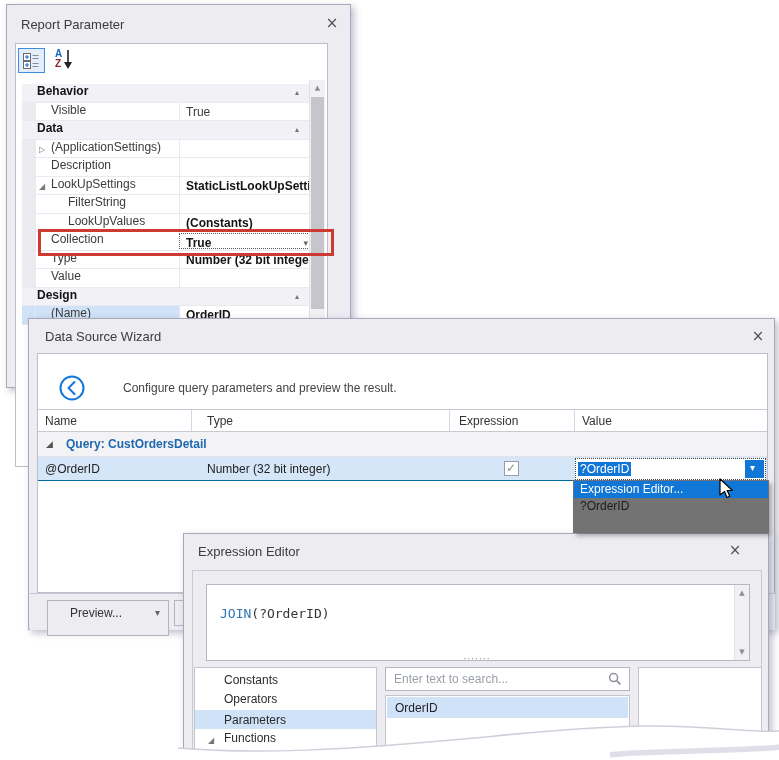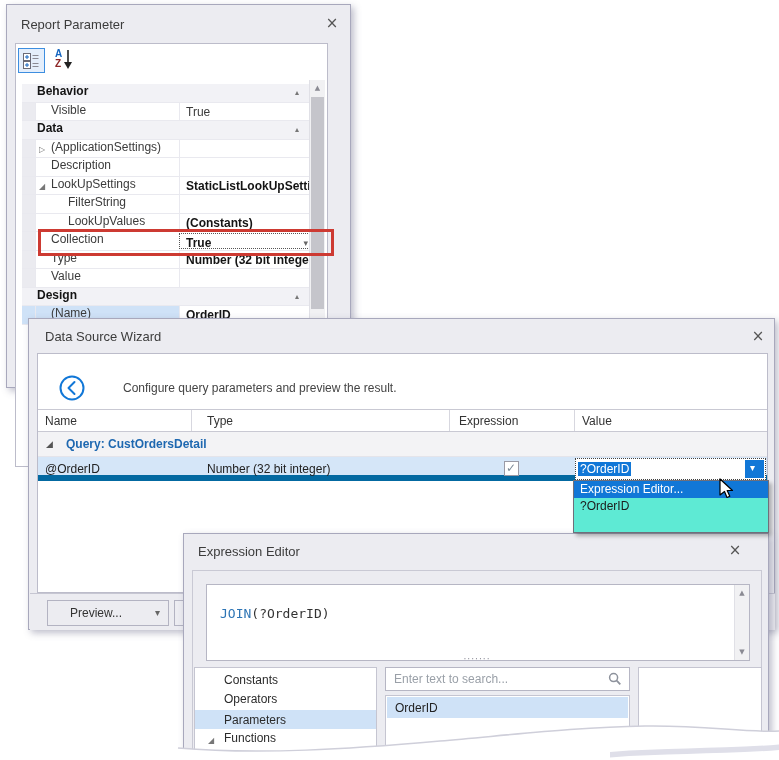--- a/index.html
+++ b/index.html
@@ -186,40 +186,40 @@
       <span class="hdr-lbl" style="left:544px;">Value</span>
     </div>
 
     <div style="position:absolute;left:9px;top:113px;width:729px;height:25px;background:#f3f3f5;
                 border-bottom:1px solid #e4e4ea;box-sizing:border-box;">
       <span class="glyphfont" style="position:absolute;left:8px;top:7px;font-size:9px;color:#555;">◢</span>
       <span style="position:absolute;left:28px;top:5px;font-size:12px;font-weight:bold;color:#1e68b0;">Query: CustOrdersDetail</span>
     </div>
 
     <div style="position:absolute;left:9px;top:138px;width:729px;height:24px;background:#d5e6f8;
-                border-bottom:6px solid #0369a1;box-sizing:border-box;">
+                border-bottom:1px solid #0369a1;box-sizing:border-box;">
       <span class="cell-txt" style="left:7px;">@OrderID</span>
       <span class="cell-txt" style="left:169px;">Number (32 bit integer)</span>
       <span style="position:absolute;left:466px;top:4px;width:15px;height:15px;background:#fff;
                    border:1px solid #9a9aa6;box-sizing:border-box;">
         <span class="glyphfont" style="position:absolute;left:1px;top:-1px;font-size:12px;color:#7d8b99;">✓</span>
       </span>
 
       <span style="position:absolute;left:537px;top:1px;width:191px;height:22px;background:#fff;
                    border:1px dotted #444;box-sizing:border-box;">
         <span style="position:absolute;left:2px;top:3px;font-size:12px;background:#1177d7;color:#fff;padding:0 2px;">?OrderID</span>
         <span style="position:absolute;right:1px;top:1px;width:19px;height:18px;background:#1177d7;">
           <span class="glyphfont" style="position:absolute;left:5px;top:2px;font-size:10px;color:#fff;">▾</span>
         </span>
       </span>
     </div>
 
     <div style="position:absolute;left:1px;top:274px;width:745px;height:37px;background:#ececf1;
                 border-top:1px solid #c6c6d2;box-sizing:border-box;">
-      <div style="position:absolute;left:17px;top:6px;width:122px;height:26px;background:#ececf1;
+      <div style="position:absolute;left:17px;top:6px;width:122px;height:36px;background:#ececf1;
                   border:1px solid #b3b3c2;box-sizing:border-box;">
         <span style="position:absolute;left:0;right:24px;top:5px;text-align:center;font-size:12px;color:#333;">Preview...</span>
         <span class="glyphfont" style="position:absolute;right:8px;top:6px;font-size:10px;color:#666;">▾</span>
       </div>
       <div style="position:absolute;left:144px;top:6px;width:90px;height:26px;background:#ececf1;
                   border:1px solid #b3b3c2;box-sizing:border-box;"></div>
     </div>
   </div>
 
   <div class="dlg" style="left:183px;top:533px;width:586px;height:227px;z-index:30;border-bottom:none;">
@@ -268,21 +268,21 @@
                 border:1px solid #c5c5d1;box-sizing:border-box;">
       <div style="position:absolute;left:1px;top:1px;width:241px;height:21px;background:#cfe2f7;">
         <span style="position:absolute;left:8px;top:4px;font-size:12px;color:#222;">OrderID</span>
       </div>
     </div>
 
     <div style="position:absolute;left:454px;top:133px;width:124px;height:80px;background:#fff;
                 border:1px solid #c5c5d1;box-sizing:border-box;"></div>
   </div>
 
-  <div style="position:absolute;left:573px;top:480px;width:196px;height:53px;background:#5eead4;
+  <div style="position:absolute;left:573px;top:480px;width:196px;height:53px;background:#737373;
               border:1px solid #6f6f7a;box-sizing:border-box;z-index:40;
               box-shadow:3px 3px 4px rgba(0,0,0,.28);">
     <div class="popup-item hot">Expression Editor...</div>
     <div class="popup-item">?OrderID</div>
   </div>
 
   <svg width="779" height="70" viewBox="0 690 779 70" style="position:absolute;left:0;top:690px;z-index:50;">
     <path d="M178,760 L178,748 C260,755 350,749 440,741 C520,734 580,727 645,726 C705,725 745,733 779,731 L779,760 Z" fill="#ffffff"></path>
     <path d="M178,748 C260,755 350,749 440,741 C520,734 580,727 645,726 C705,725 745,733 779,731" fill="none" stroke="#cfcfda" stroke-width="1.5"></path>
     <path d="M610,752 C666,747.5 722,749 779,744.5 L779,750 C722,754.5 666,753 610,757.5 Z" fill="#dfdfe9"></path>

